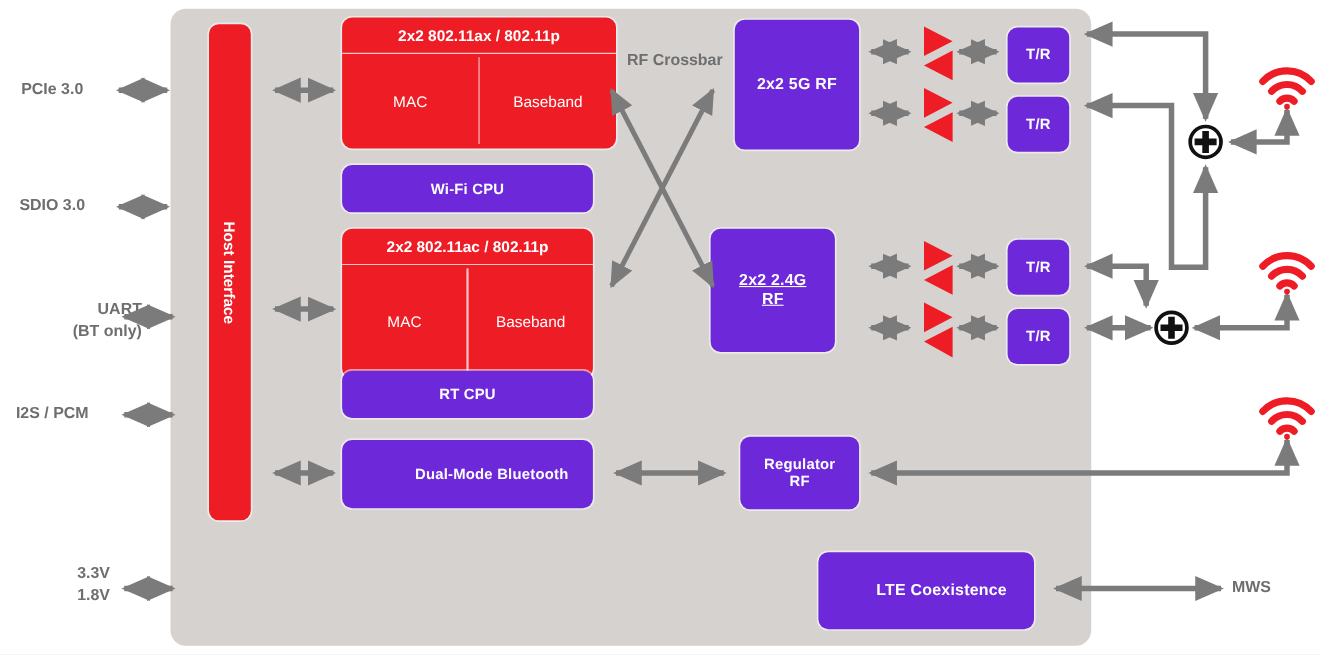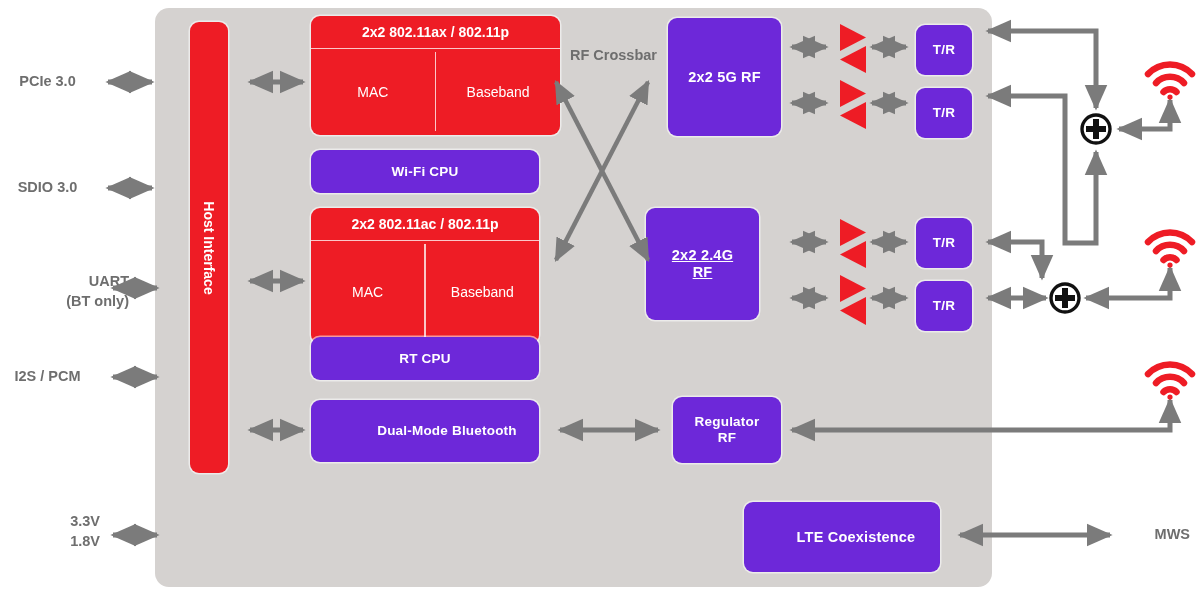--- a/index.html
+++ b/index.html
@@ -164,21 +164,21 @@
   <div class="blk md" style="left:916px;top:88px;width:56px;height:50px;">
       <span>T/R</span>
     </div>
   <div class="blk md" style="left:916px;top:218px;width:56px;height:50px;">
       <span>T/R</span>
     </div>
   <div class="blk md" style="left:916px;top:281px;width:56px;height:50px;">
       <span>T/R</span>
     </div>
 
-  <div class="lbl" style="left:1120px;top:525px;width:70px;text-align:right;">MWS</div>
+  <div class="lbl" style="left:1120px;top:525px;width:70px;">MWS</div>
 
   <svg class="ov" viewBox="0 0 1200 595">
     <defs>
       <marker id="ah" viewBox="0 0 10 10" refX="9" refY="5" markerWidth="5.2" markerHeight="5.2" orient="auto-start-reverse">
         <path d="M0,0.6 L10,5 L0,9.4 z" fill="#7b7b7b"></path>
       </marker>
       <marker id="ah2" viewBox="0 0 10 10" refX="9" refY="5" markerWidth="4.6" markerHeight="4.6" orient="auto-start-reverse">
         <path d="M0,0.6 L10,5 L0,9.4 z" fill="#7b7b7b"></path>
       </marker>
     </defs>

